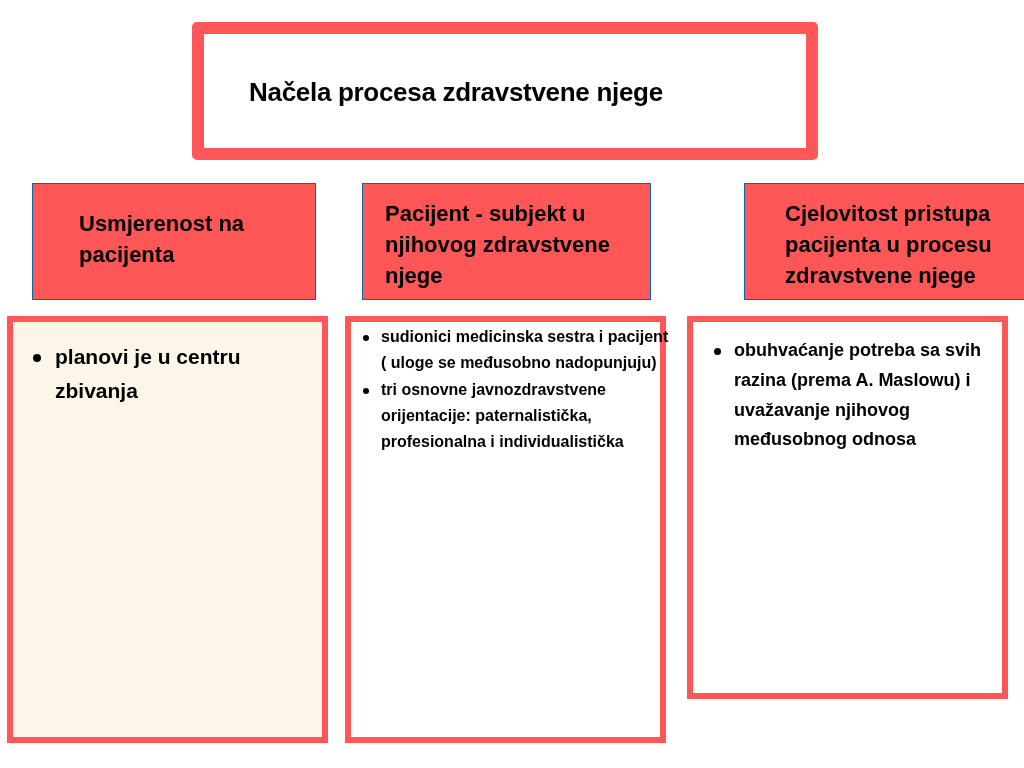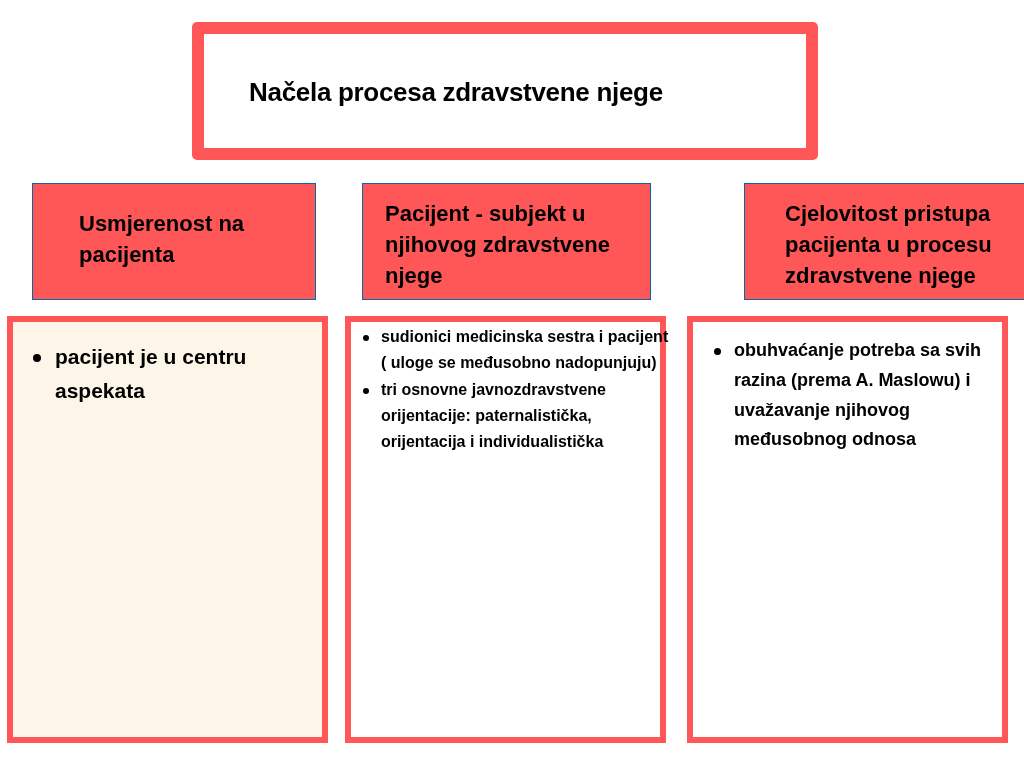--- a/index.html
+++ b/index.html
@@ -29,21 +29,21 @@
     #h2 span { margin: 14px 0 0 22px; width: 250px; }
     #h3 { left: 744px; width: 304px; }
     #h3 span { margin: 14px 0 0 40px; width: 230px; }
 
     .body-box {
       position: absolute; top: 316px; box-sizing: border-box;
       border: 6px solid #ff5757; background: #fff;
     }
     #b1 { left: 7px; width: 321px; height: 427px; background: #fdf6e8; }
     #b2 { left: 345px; width: 321px; height: 427px; }
-    #b3 { left: 687px; width: 321px; height: 427px; }
+    #b3 { left: 687px; width: 321px; height: 383px; }
     ul { margin: 0; padding: 0; list-style: none; }
     li { position: relative; }
     li::before {
       content: ""; position: absolute; border-radius: 50%; background: #000;
     }
     #b1 ul { padding: 18px 0 0 42px; font-size: 21px; line-height: 34px; }
     #b1 li { width: 270px; }
     #b1 li::before { width: 8px; height: 8px; left: -22px; top: 14px; }
     #b2 ul { padding: 2px 0 0 30px; font-size: 16px; line-height: 26.3px; }
     #b2 li { width: 290px; white-space: normal; }
@@ -64,28 +64,28 @@
 </div>
 <div class="head-box" id="h2">
   <span>Pacijent - subjekt u njihovog zdravstvene njege</span>
 </div>
 <div class="head-box" id="h3">
   <span>Cjelovitost pristupa pacijenta u procesu zdravstvene njege</span>
 </div>
 
 <div class="body-box" id="b1">
   <ul>
-    <li>pacijent je u centru aspekata</li>
+    <li>planovi je u centru zbivanja</li>
   </ul>
 </div>
 
 <div class="body-box" id="b2">
   <ul>
     <li>sudionici medicinska sestra i pacijent ( uloge se međusobno nadopunjuju)</li>
-    <li>tri osnovne javnozdravstvene orijentacije: paternalistička, orijentacija i individualistička</li>
+    <li>tri osnovne javnozdravstvene orijentacije: paternalistička, profesionalna i individualistička</li>
   </ul>
 </div>
 
 <div class="body-box" id="b3">
   <ul>
     <li>obuhvaćanje potreba sa svih razina (prema A. Maslowu) i uvažavanje njihovog međusobnog odnosa</li>
   </ul>
 </div>
 
 </body></html>

